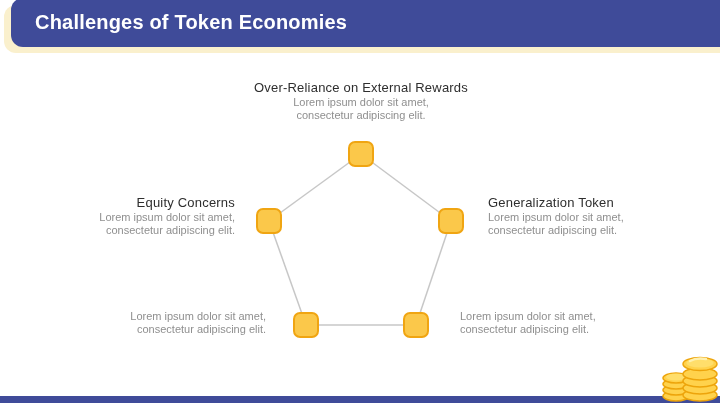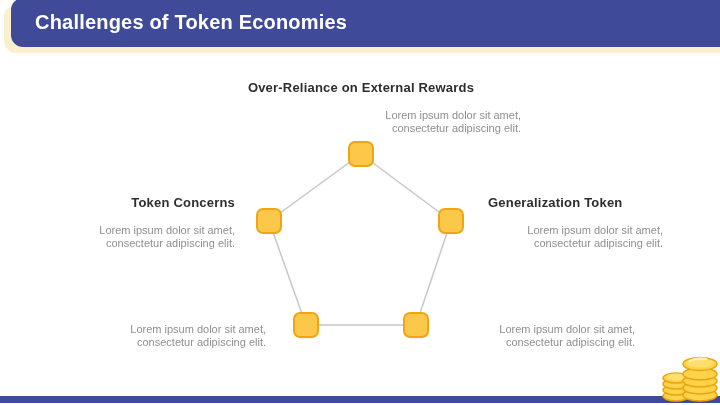--- a/index.html
+++ b/index.html
@@ -26,23 +26,23 @@
     position:absolute;width:26px;height:26px;box-sizing:border-box;
     background:#FBC84A;border:2px solid #F0A512;border-radius:7px;
   }
   .node-top{left:348px;top:141px;}
   .node-left{left:256px;top:208px;}
   .node-right{left:438px;top:208px;}
   .node-bl{left:293px;top:312px;}
   .node-br{left:403px;top:312px;}
   
   .item{position:absolute;}
-  .item-title{font-size:13px;font-weight:700;color:#2E2E2E;letter-spacing:.2px;}
+  .item-title{font-size:13px;font-weight:400;color:#2E2E2E;letter-spacing:.2px;}
   .item-body{
-    font-size:11px;color:#8F8F8F;line-height:1.2;margin-top:14px;white-space:pre-line;text-align:right;
+    font-size:11px;color:#8F8F8F;line-height:1.2;margin-top:1px;white-space:pre-line;
   }
   .item-top{left:201px;top:80px;width:320px;text-align:center;}
   .item-left{left:65px;top:195px;width:170px;text-align:right;}
   .item-right{left:488px;top:195px;width:175px;text-align:left;}
   .item-bl{left:96px;top:309px;width:170px;text-align:right;}
   .item-br{left:460px;top:309px;width:175px;text-align:left;}
   
   .footer-bar{
     position:absolute;left:0;bottom:2px;width:720px;height:7px;background:#3F4B99;
   }
@@ -74,21 +74,21 @@
   <div class="node node-bl"></div>
   <div class="node node-br"></div>
 
   <div class="item item-top">
     <div class="item-title">Over-Reliance on External Rewards</div>
     <div class="item-body">Lorem ipsum dolor sit amet,
 consectetur adipiscing elit.</div>
   </div>
 
   <div class="item item-left">
-    <div class="item-title">Token Concerns</div>
+    <div class="item-title">Equity Concerns</div>
     <div class="item-body">Lorem ipsum dolor sit amet,
 consectetur adipiscing elit.</div>
   </div>
 
   <div class="item item-right">
     <div class="item-title">Generalization Token</div>
     <div class="item-body">Lorem ipsum dolor sit amet,
 consectetur adipiscing elit.</div>
   </div>
 

